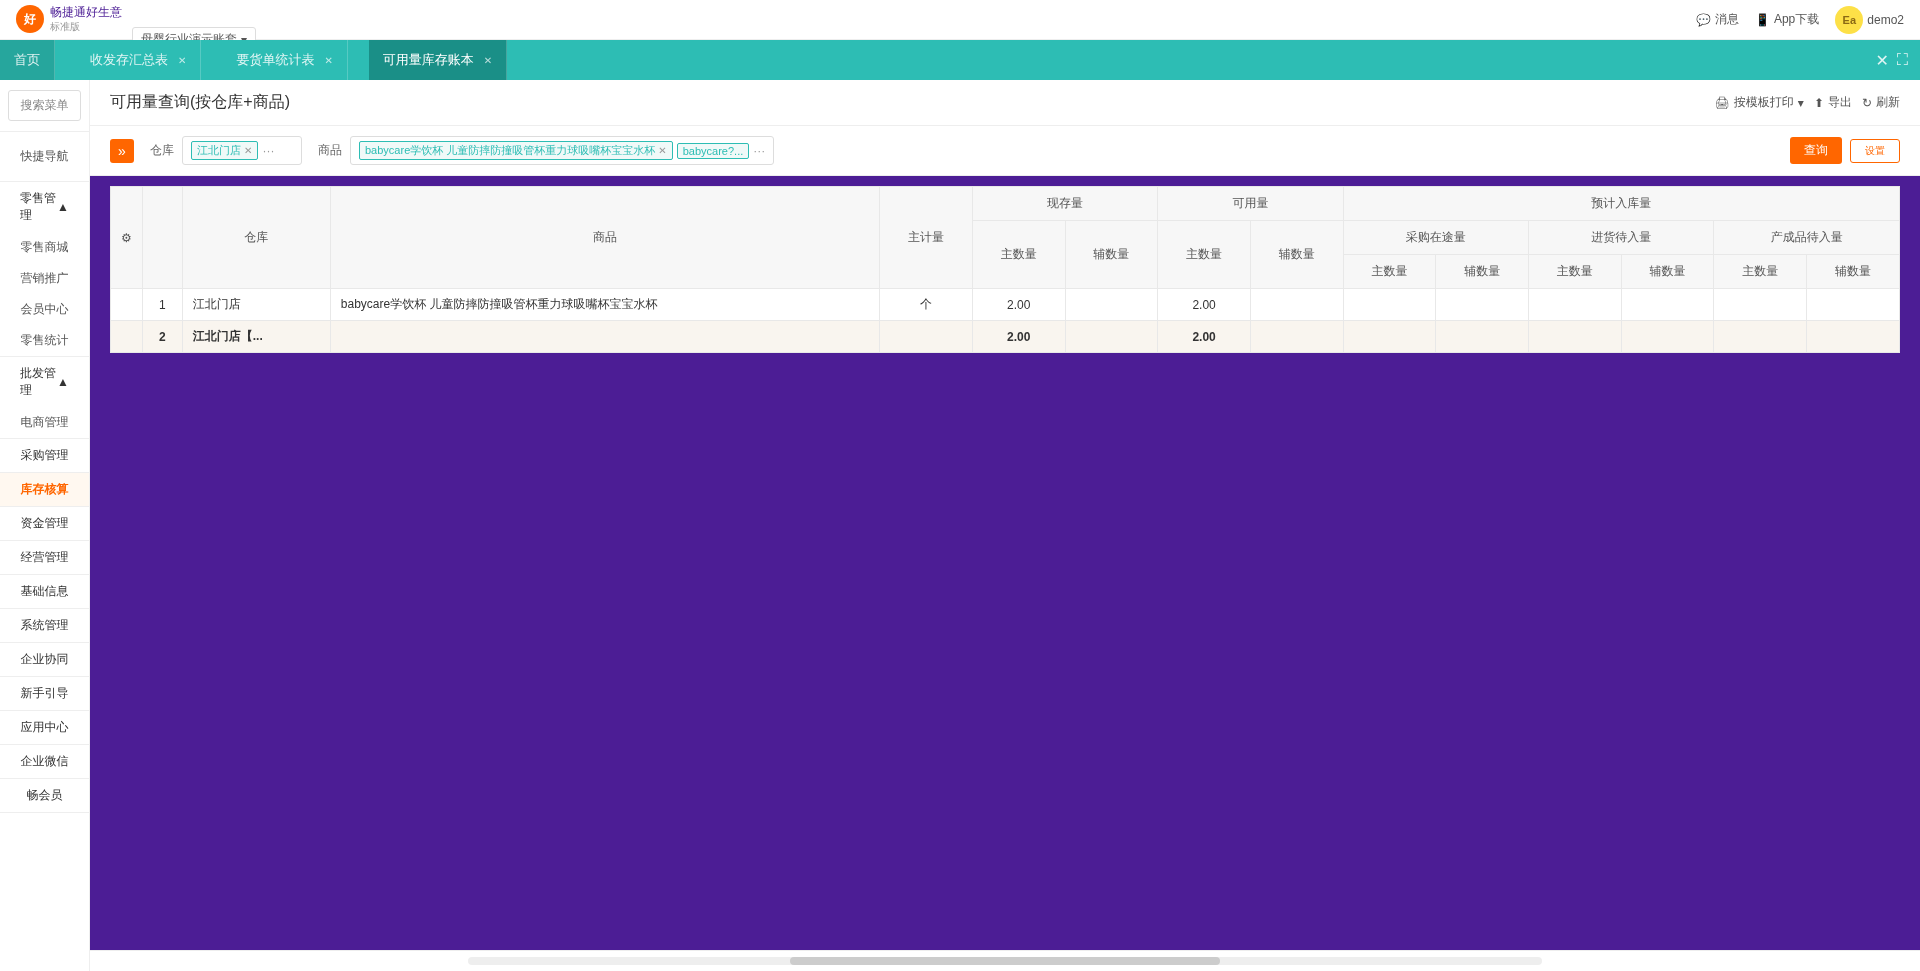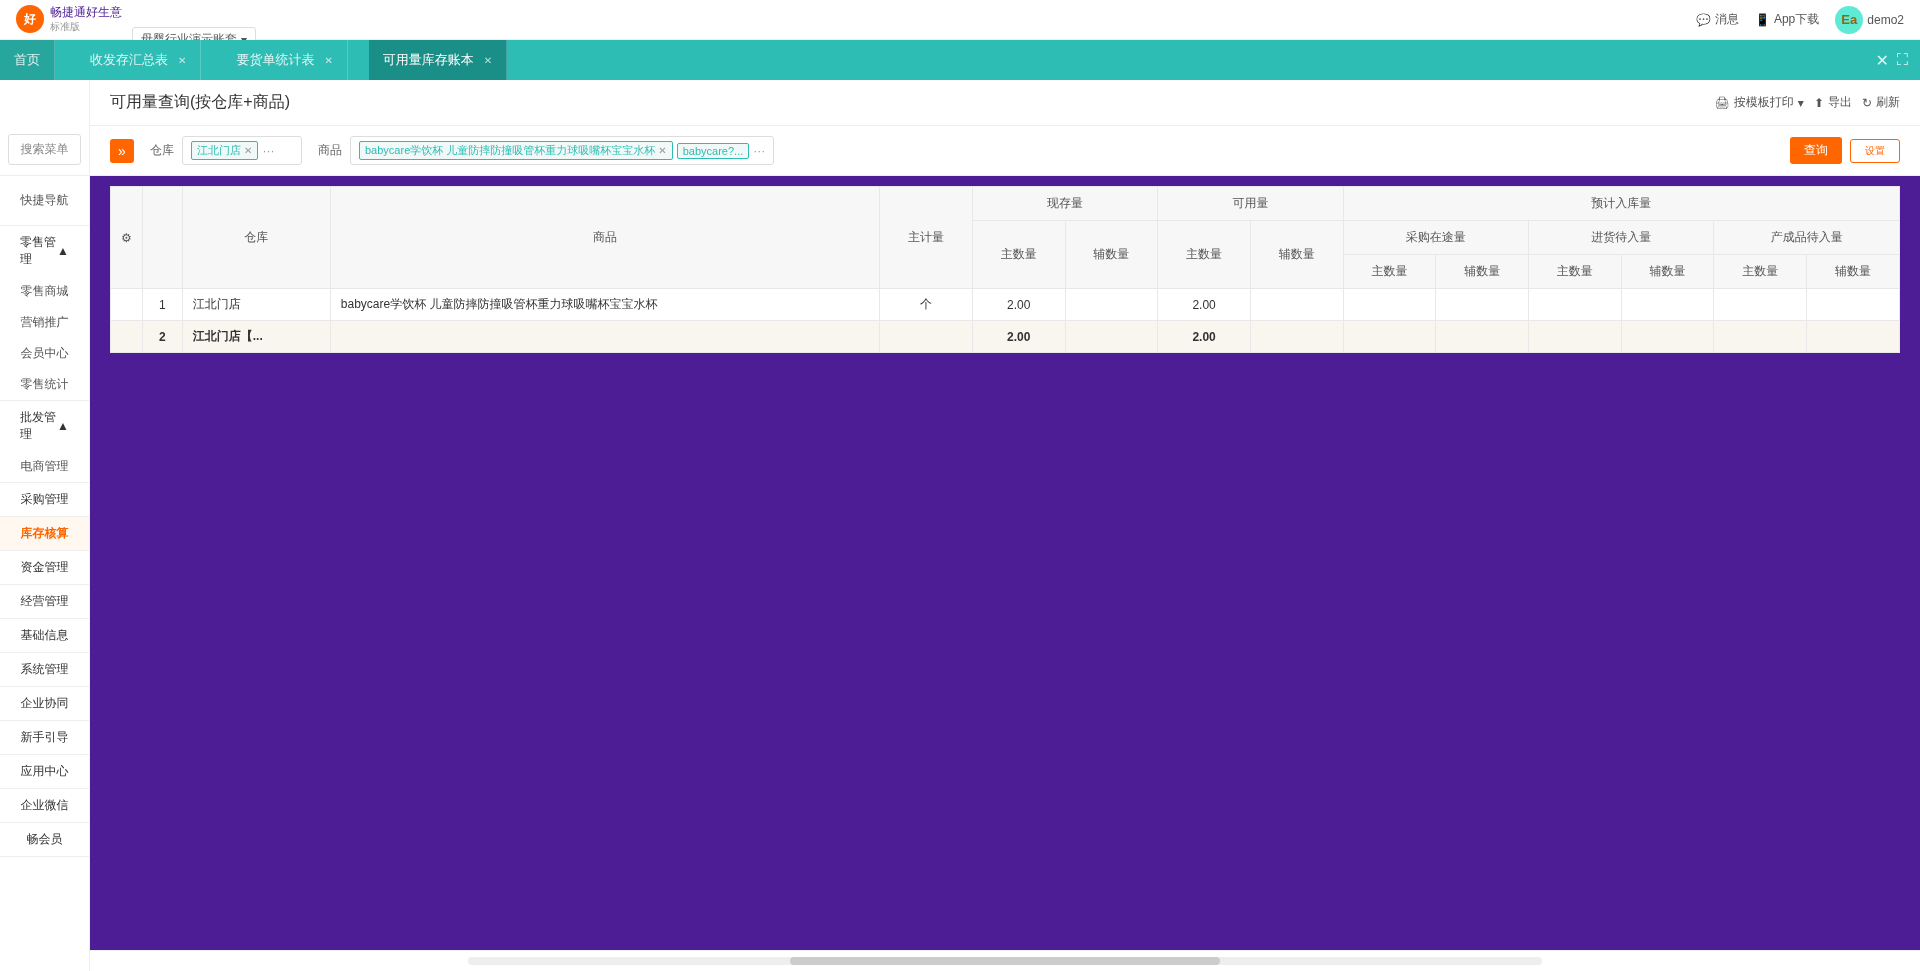--- a/index.html
+++ b/index.html
@@ -8,39 +8,39 @@
     
     .top-bar { height: 40px; background: #fff; display: flex; align-items: center; justify-content: space-between; padding: 0 16px; border-bottom: 1px solid #eee; flex-shrink: 0; }
     .top-bar-left { display: flex; align-items: center; gap: 10px; }
     .logo-area { display: flex; align-items: center; gap: 6px; }
     .logo-icon { width: 28px; height: 28px; background: #f60; border-radius: 50%; display: flex; align-items: center; justify-content: center; color: white; font-size: 12px; font-weight: bold; }
     .logo-text { font-size: 12px; color: #4c1d95; line-height: 1.2; }
     .logo-sub { font-size: 10px; color: #999; }
     .industry-select { display: flex; align-items: center; gap: 4px; border: 1px solid #ddd; border-radius: 3px; padding: 3px 8px; font-size: 12px; color: #555; cursor: pointer; background: #fff; margin-top: 40px; }
     .top-bar-right { display: flex; align-items: center; gap: 16px; }
     .top-bar-action { display: flex; align-items: center; gap: 4px; font-size: 12px; color: #555; cursor: pointer; }
-    .avatar { width: 28px; height: 28px; border-radius: 50%; background: #5eead4; display: flex; align-items: center; justify-content: center; font-size: 13px; color: #8b6914; font-weight: bold; }
+    .avatar { width: 28px; height: 28px; border-radius: 50%; background: #fde047; display: flex; align-items: center; justify-content: center; font-size: 11px; color: #8b6914; font-weight: bold; }
 
     
     .tab-bar { height: 40px; background: #2dbdb4; display: flex; align-items: stretch; flex-shrink: 0; gap: 21px; }
     .tab { display: flex; align-items: center; padding: 0 14px; font-size: 13px; color: rgba(255,255,255,0.85); cursor: pointer; gap: 6px; border-right: 1px solid rgba(255,255,255,0.2); }
     .tab.home { background: #26a69d; }
     .tab.active { background: #1a8f87; color: #fff; font-weight: 500; }
     .tab-close { font-size: 10px; color: rgba(255,255,255,0.7); cursor: pointer; margin-left: 4px; }
     .tab-spacer { flex: 1; }
     .tab-bar-actions { display: flex; align-items: center; padding: 0 12px; gap: 8px; }
     .tab-bar-btn { color: rgba(255,255,255,0.85); cursor: pointer; font-size: 16px; }
 
     
     .main-layout { display: flex; flex: 1; overflow: hidden; }
 
     
     .sidebar { width: 90px; background: #fff; border-right: 1px solid #eee; display: flex; flex-direction: column; flex-shrink: 0; overflow-y: auto; }
     .sidebar-search { padding: 10px 8px; border-bottom: 1px solid #eee; }
-    .sidebar-search-btn { width: 100%; padding: 6px; background: #fff; border: 1px solid #ddd; border-radius: 3px; font-size: 12px; color: #888; cursor: pointer; text-align: center; margin-top: 44px; }
+    .sidebar-search-btn { width: 100%; padding: 6px; background: #fff; border: 1px solid #ddd; border-radius: 3px; font-size: 12px; color: #888; cursor: pointer; text-align: center; }
     .sidebar-nav { padding: 8px 0; border-bottom: 1px solid #eee; }
     .sidebar-nav-item { padding: 8px 12px; font-size: 12px; color: #555; cursor: pointer; text-align: center; }
     .sidebar-group { border-bottom: 1px solid #eee; }
     .sidebar-group-header { padding: 8px 20px; font-size: 12px; color: #333; cursor: pointer; display: flex; align-items: center; justify-content: center; gap: 0; }
     .sidebar-group-header.active { color: #f60; }
     .sidebar-item { padding: 7px 12px; font-size: 12px; color: #555; cursor: pointer; text-align: center; }
 
     
     .content-area { flex: 1; display: flex; flex-direction: column; overflow: hidden; background: #4c1d95; }
 

